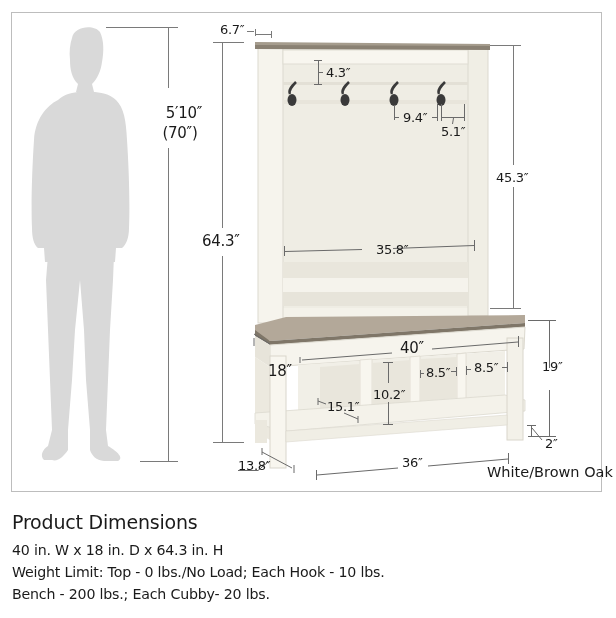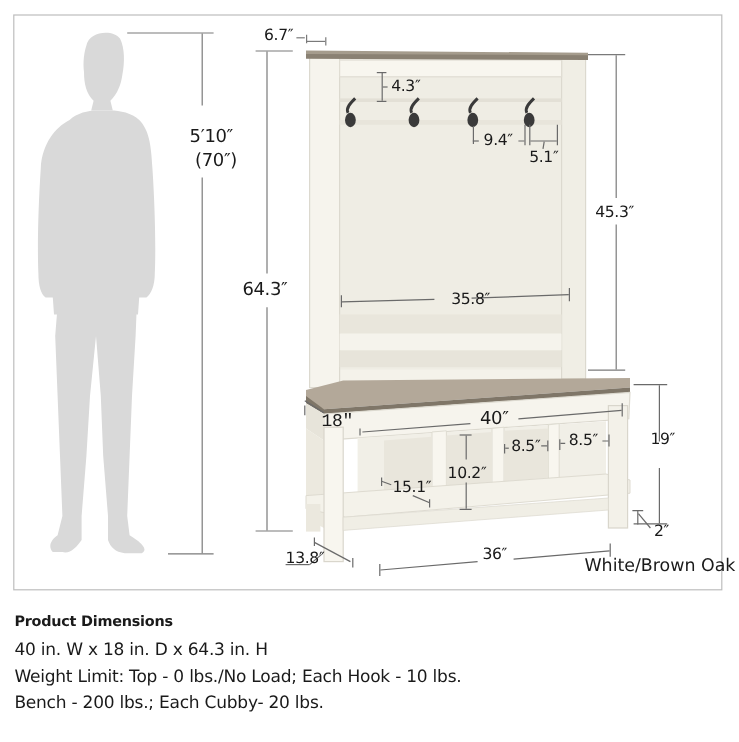--- a/index.html
+++ b/index.html
@@ -3,21 +3,21 @@
 <meta charset="utf-8">
 <style>
   html,body{margin:0;padding:0;background:#ffffff;}
   body{width:616px;height:618px;position:relative;overflow:hidden;font-family:"DejaVu Sans","Liberation Sans",sans-serif;color:#1a1a1a;}
   .frame{position:absolute;left:11px;top:12px;width:591px;height:480px;border:1px solid #bdbdbd;box-sizing:border-box;}
   svg.diagram{position:absolute;left:0;top:0;}
   .dim{position:absolute;font-size:13px;color:#1a1a1a;white-space:nowrap;line-height:1;letter-spacing:-0.3px;}
   .dim.big{font-size:15px;text-align:center;}
   .caption{position:absolute;left:487px;top:464px;font-size:14.5px;color:#1a1a1a;white-space:nowrap;}
   .info{position:absolute;left:12px;top:511px;width:600px;}
-  .info h2{margin:0 0 6px 0;font-size:12px;font-weight:bold;color:#1a1a1a;letter-spacing:-0.2px;}
+  .info h2{margin:0 0 6px 0;font-size:19px;font-weight:normal;color:#1a1a1a;letter-spacing:-0.2px;}
   .info .line{font-size:14.2px;line-height:22px;color:#1a1a1a;letter-spacing:-0.2px;}
 </style>
 </head>
 <body>
 
 <div class="frame"></div>
 
 <svg class="diagram" width="616" height="500" viewBox="0 0 616 500">
 
   <g fill="#d9d9d9">
@@ -202,32 +202,32 @@
     <line x1="258" y1="470.5" x2="268" y2="462"></line>
 
     <line x1="316.5" y1="470" x2="316.5" y2="480"></line>
     <line x1="317" y1="475" x2="398" y2="468"></line>
     <line x1="428" y1="466" x2="508" y2="459"></line>
     <line x1="508.5" y1="453" x2="508.5" y2="464"></line>
   </g>
 </svg>
 
 <div class="dim big" style="left:180px;top:96px;text-align:center;width:0;">
-  <div style="position:absolute;left:-22px;top:10px;width:44px;text-align:left;">5′10″</div>
+  <div style="position:absolute;left:-22px;top:10px;width:44px;text-align:right;">5′10″</div>
   <div style="position:absolute;left:-22px;top:30px;width:44px;">(70″)</div>
 </div>
 
 <div class="dim" style="left:220px;top:23px;">6.7″</div>
 <div class="dim big" style="left:202px;top:234px;">64.3″</div>
 <div class="dim" style="left:326px;top:66px;text-align:center;">4.3″</div>
 <div class="dim" style="left:403px;top:111px;">9.4″</div>
 <div class="dim" style="left:441px;top:125px;">5.1″</div>
 <div class="dim" style="left:496px;top:171px;">45.3″</div>
 <div class="dim" style="left:363px;top:243px;margin-left:13px;">35.8″</div>
-<div class="dim big" style="left:268px;top:344px;font-family:Liberation Mono, monospace;">18″</div>
+<div class="dim big" style="left:268px;top:364px;">18″</div>
 <div class="dim big" style="left:400px;top:341px;">40″</div>
 <div class="dim" style="left:426px;top:366px;">8.5″</div>
 <div class="dim" style="left:474px;top:361px;">8.5″</div>
 <div class="dim" style="left:373px;top:388px;">10.2″</div>
 <div class="dim" style="left:327px;top:400px;">15.1″</div>
 <div class="dim" style="left:542px;top:360px;text-align:right;">19″</div>
 <div class="dim" style="left:545px;top:437px;">2″</div>
 <div class="dim" style="left:238px;top:459px;">13.8″</div>
 <div class="dim" style="left:402px;top:456px;">36″</div>
 

